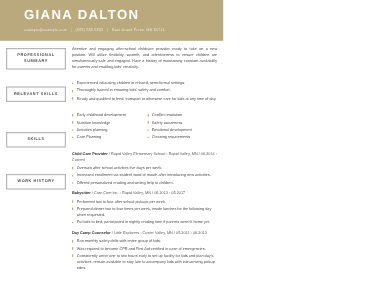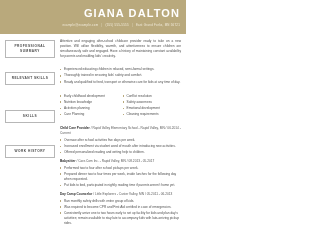--- a/index.html
+++ b/index.html
@@ -17,22 +17,22 @@
   .page {
     position: relative;
     width: 186px;
     height: 241px;
     background: #ffffff;
   }
 
   
   .header {
     background: #b9a97c;
-    padding: 7px 6px 6px 2px;
-    text-align: right;
+    padding: 7px 6px 6px 20px;
+    text-align: left;
   }
   .name {
     color: #ffffff;
     font-size: 11px;
     font-weight: bold;
     letter-spacing: 1.1px;
     line-height: 13px;
     white-space: nowrap;
   }
   .contact {

